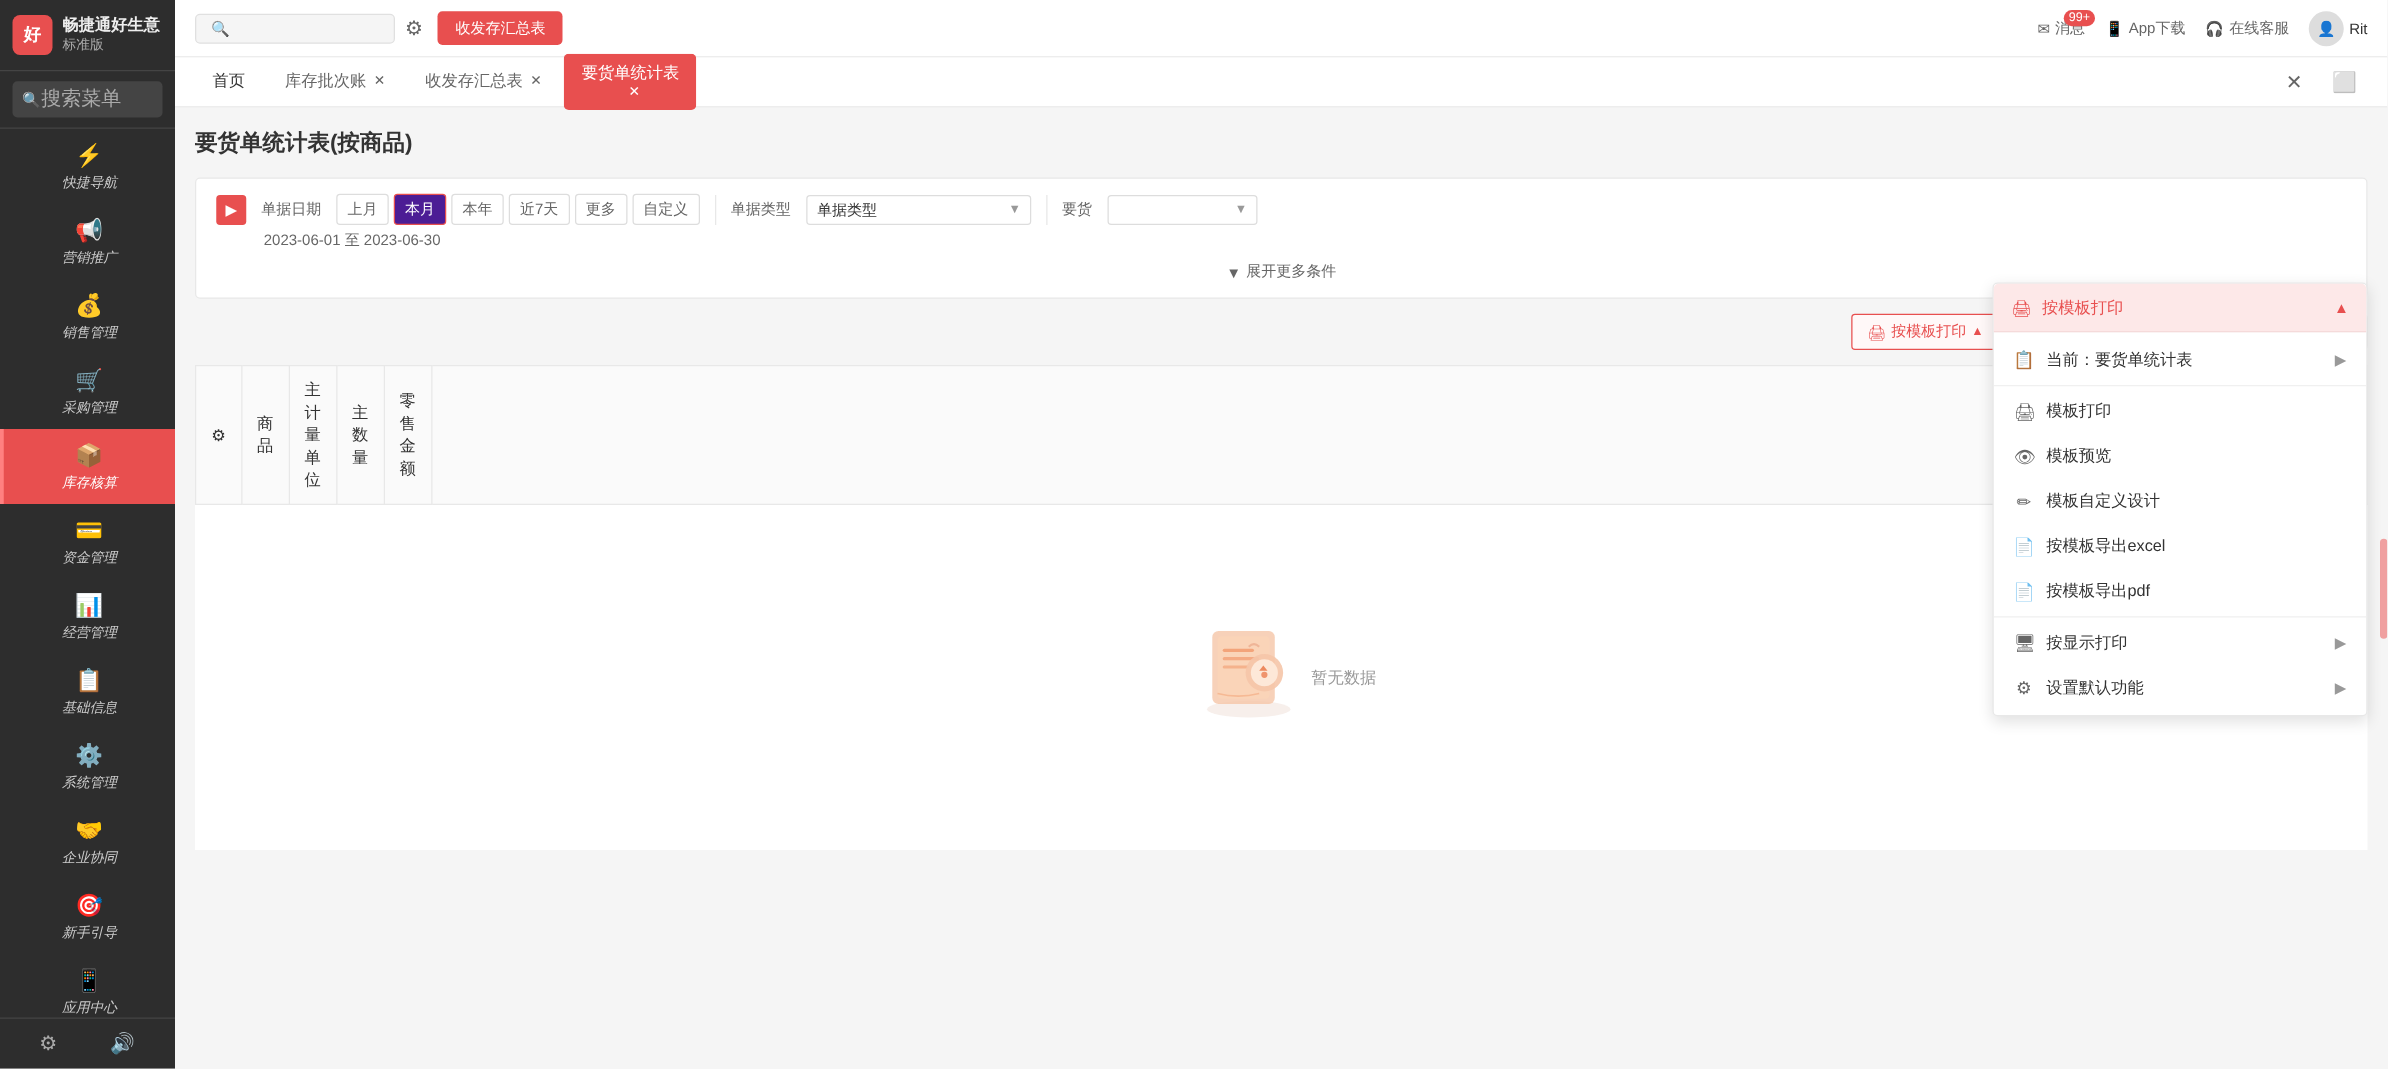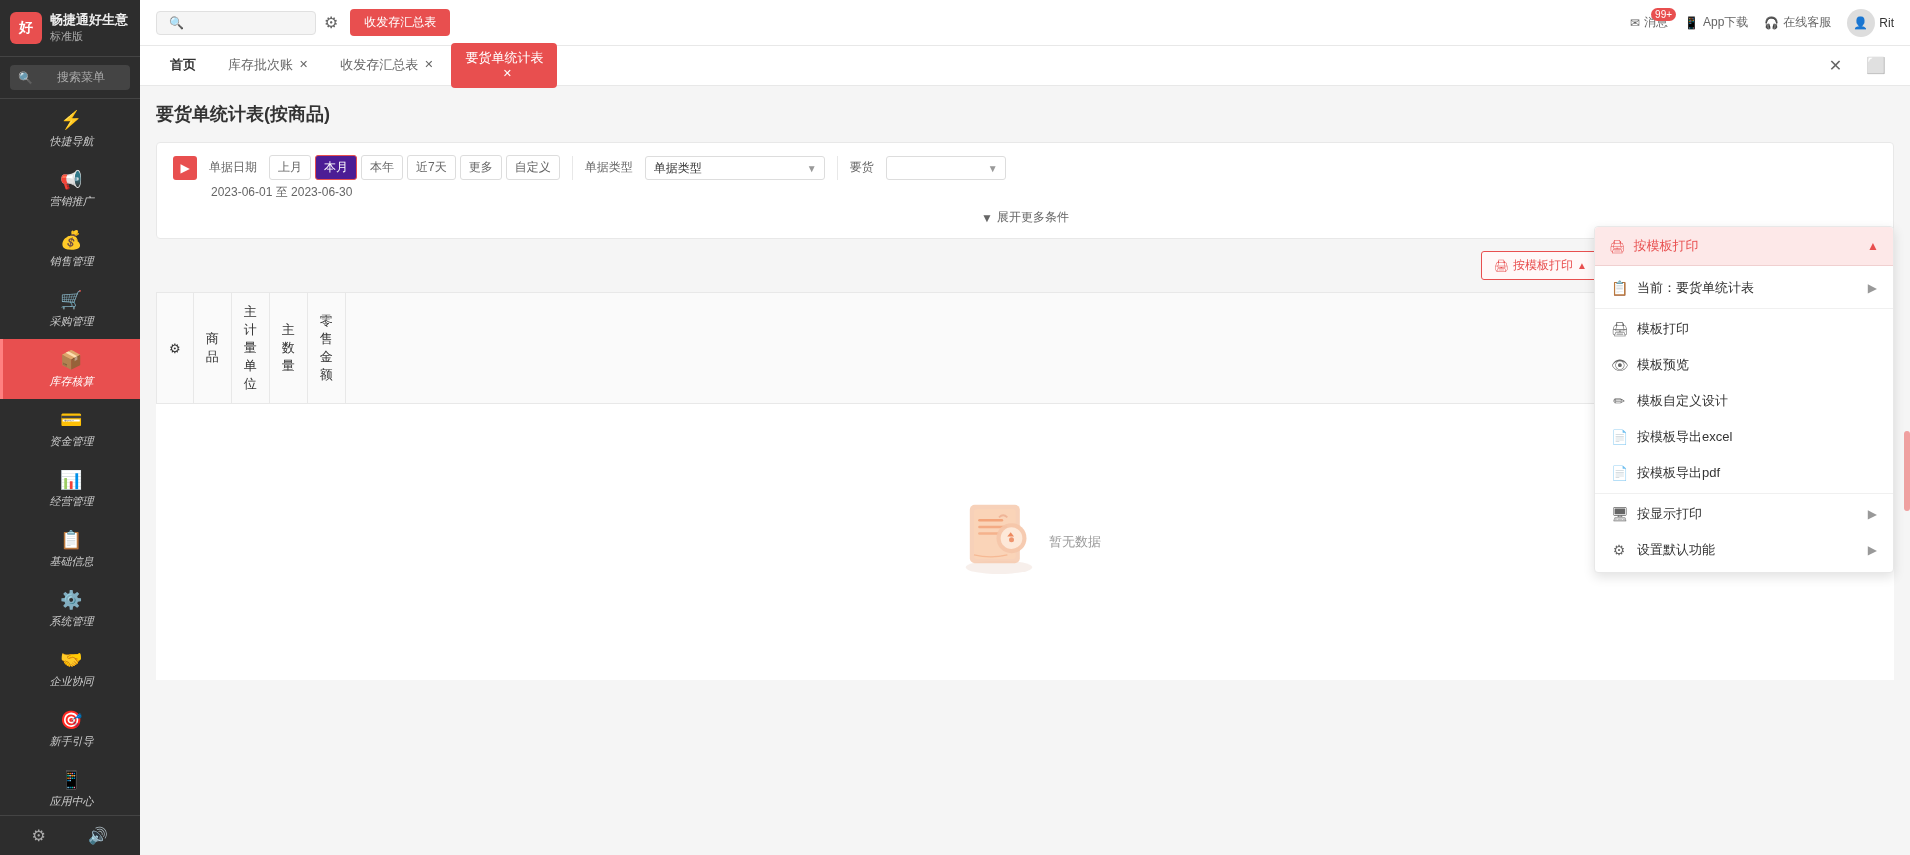--- a/index.html
+++ b/index.html
@@ -175,21 +175,21 @@
       align-items: center;
       padding: 6px 14px;
       font-size: 13px;
       cursor: pointer;
       color: #666;
       border-bottom: 2px solid transparent;
       white-space: nowrap;
     }
     .tab-item.active { color: #fff; background: #e84f4f; border-radius: 4px; flex-direction: column; }
     .tab-item .tab-close { margin-left: 6px; color: inherit; font-size: 11px; }
-    .tab-home { color: #333; font-size: 13px; font-weight: bold; }
+    .tab-home { color: #333; font-size: 13px; }
     .tab-bar-right { margin-left: auto; display: flex; gap: 8px; }
     .tab-bar-right button {
       background: none;
       border: 1px solid #ddd;
       border-radius: 3px;
       padding: 3px 8px;
       cursor: pointer;
       font-size: 12px;
       color: #666;
     }
@@ -401,21 +401,21 @@
     <div class="sidebar-logo-icon">好</div>
     <div class="sidebar-logo-text">
       <div class="brand">畅捷通好生意</div>
       <div class="version">标准版</div>
     </div>
   </div>
 
   <div class="sidebar-search">
     <div class="sidebar-search-inner">
       <span>🔍</span>
-      <span style="margin-left:24px; font-size:12px;">搜索菜单</span>
+      <span style="margin-left:0; font-size:16px;">搜索菜单</span>
     </div>
   </div>
 
   <div class="sidebar-scroll">
     <div class="sidebar-item">
       <span class="item-icon">⚡</span>
       <span class="item-label">快捷导航</span>
     </div>
     <div class="sidebar-item">
       <span class="item-icon">📢</span>

